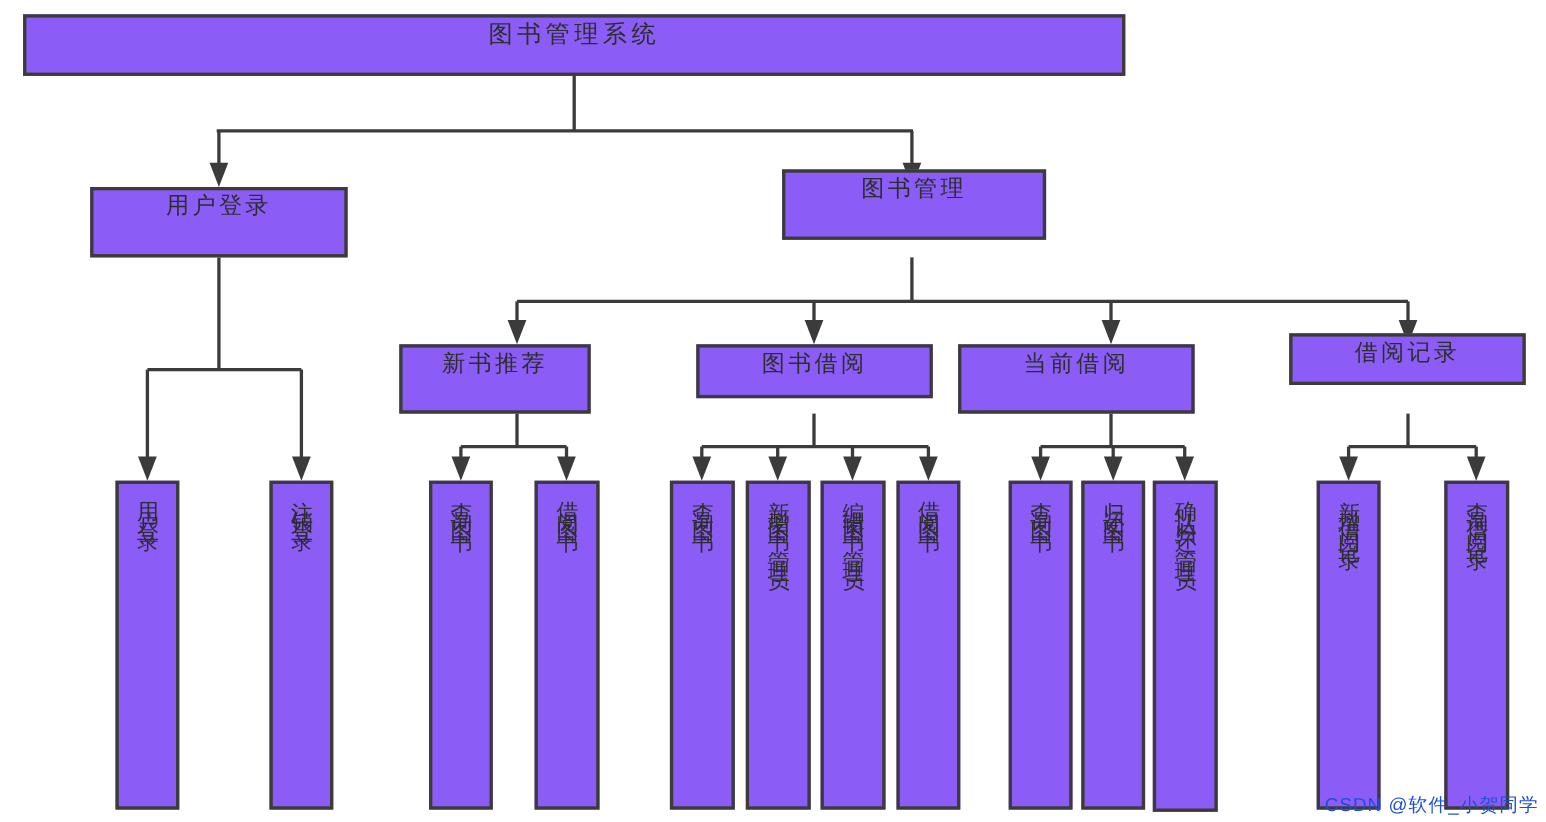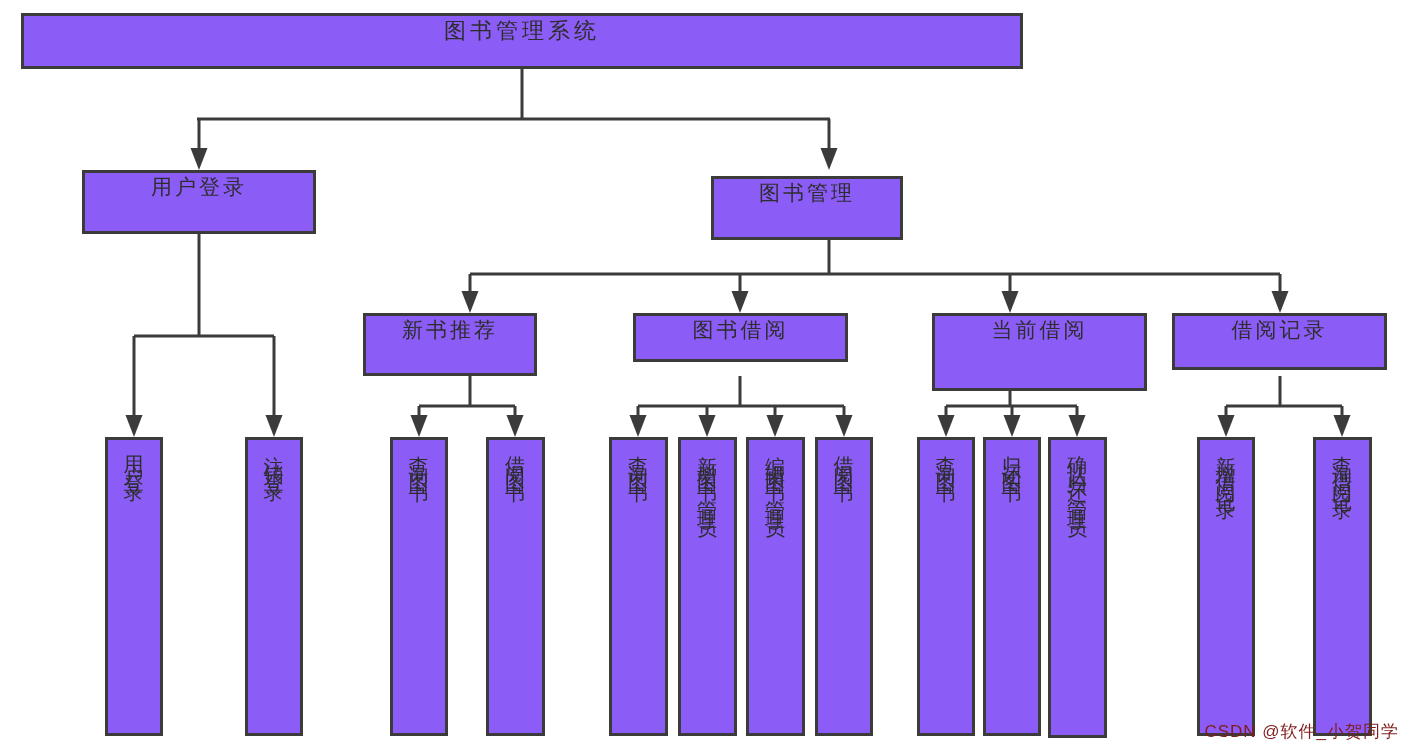--- a/index.html
+++ b/index.html
@@ -47,21 +47,21 @@
     font-size: 20px;
     letter-spacing: 9px;
     line-height: 1;
     max-height: 292px;
   }
   .watermark {
     position: absolute;
     right: 6px;
     bottom: 4px;
     font-size: 17px;
-    color: #7f1d1d;
+    color: #1d4ed8;
     letter-spacing: 1px;
     white-space: nowrap;
   }
 </style>
 </head>
 <body>
 
 <div class="canvas">
 
   <svg class="connectors" viewBox="0 0 1405 747">
@@ -137,34 +137,34 @@
     </g>
   </svg>
 
   <div class="box h root" style="left:21px;top:13px;width:1002px;height:56px">
     <span>图书管理系统</span>
   </div>
 
   <div class="box h" style="left:82px;top:170px;width:234px;height:64px">
     <span>用户登录</span>
   </div>
-  <div class="box h" style="left:711px;top:176px;width:192px;height:64px">
+  <div class="box h" style="left:711px;top:154px;width:240px;height:64px">
     <span>图书管理</span>
   </div>
 
   <div class="box h" style="left:363px;top:313px;width:174px;height:63px">
     <span>新书推荐</span>
   </div>
   <div class="box h" style="left:633px;top:313px;width:215px;height:49px">
     <span>图书借阅</span>
   </div>
-  <div class="box h" style="left:932px;top:313px;width:215px;height:78px">
+  <div class="box h" style="left:871px;top:313px;width:215px;height:63px">
     <span>当前借阅</span>
   </div>
-  <div class="box h" style="left:1172px;top:313px;width:215px;height:57px">
+  <div class="box h" style="left:1172px;top:303px;width:215px;height:47px">
     <span>借阅记录</span>
   </div>
 
   <div class="box v" style="left:105px;top:437px;width:58px;height:299px">
     <span>用户登录</span>
   </div>
   <div class="box v" style="left:245px;top:437px;width:58px;height:299px">
     <span>注销登录</span>
   </div>
 

